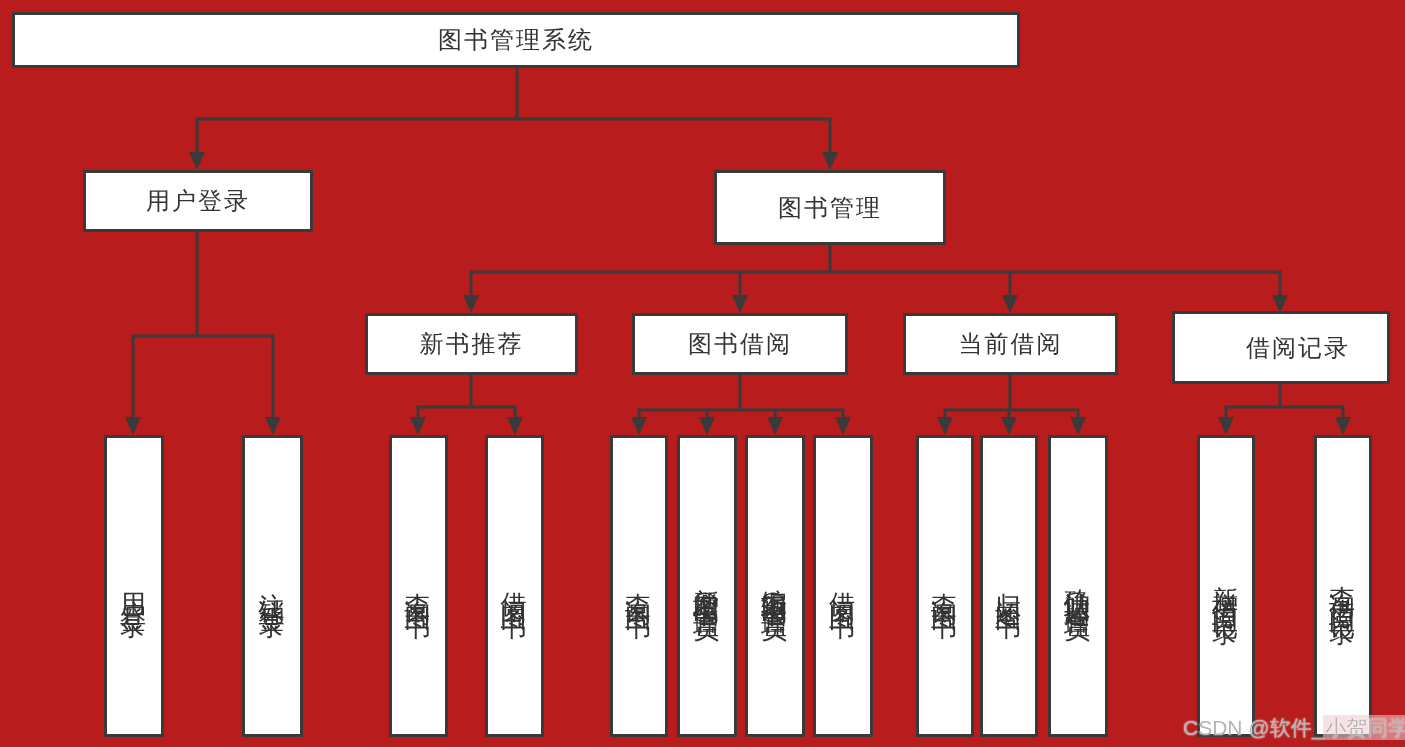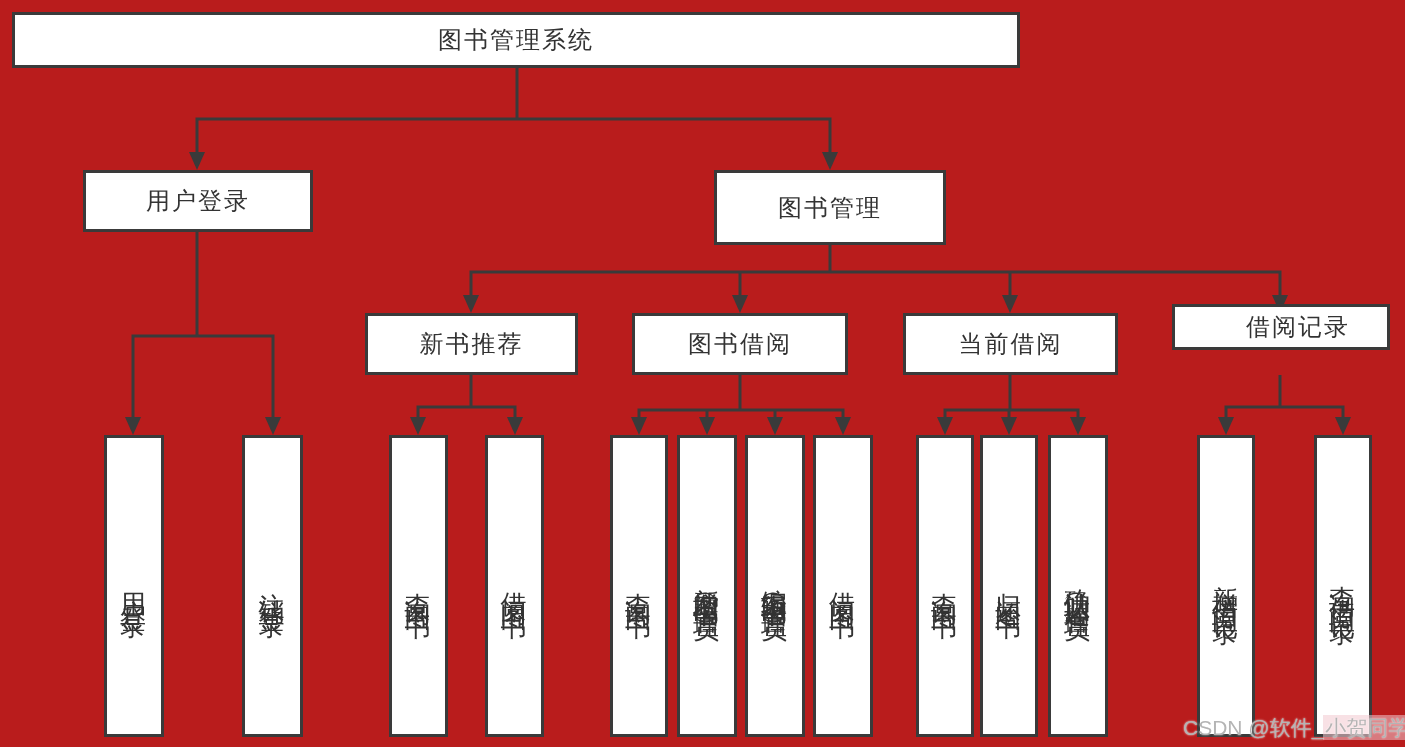--- a/index.html
+++ b/index.html
@@ -114,21 +114,21 @@
 
   <div class="node" style="left:365px; top:313px; width:213px; height:62px;">
     <span class="h-label">新书推荐</span>
   </div>
   <div class="node" style="left:903px; top:313px; width:215px; height:62px;">
     <span class="h-label">当前借阅</span>
   </div>
   <div class="node" style="left:632px; top:313px; width:216px; height:62px;">
     <span class="h-label">图书借阅</span>
   </div>
-  <div class="node" style="left:1172px; top:304px; width:218px; height:46px;padding-left:34px;">
+  <div class="node" style="left:1172px; top:311px; width:218px; height:73px;padding-left:34px;">
     <span class="h-label">借阅记录</span>
   </div>
 
   <div class="node" style="left:104px; top:435px; width:60px; height:302px;">
     <span class="v-label">用户登录</span>
   </div>
   <div class="node" style="left:242px; top:435px; width:61px; height:302px;">
     <span class="v-label">注销登录</span>
   </div>
 

